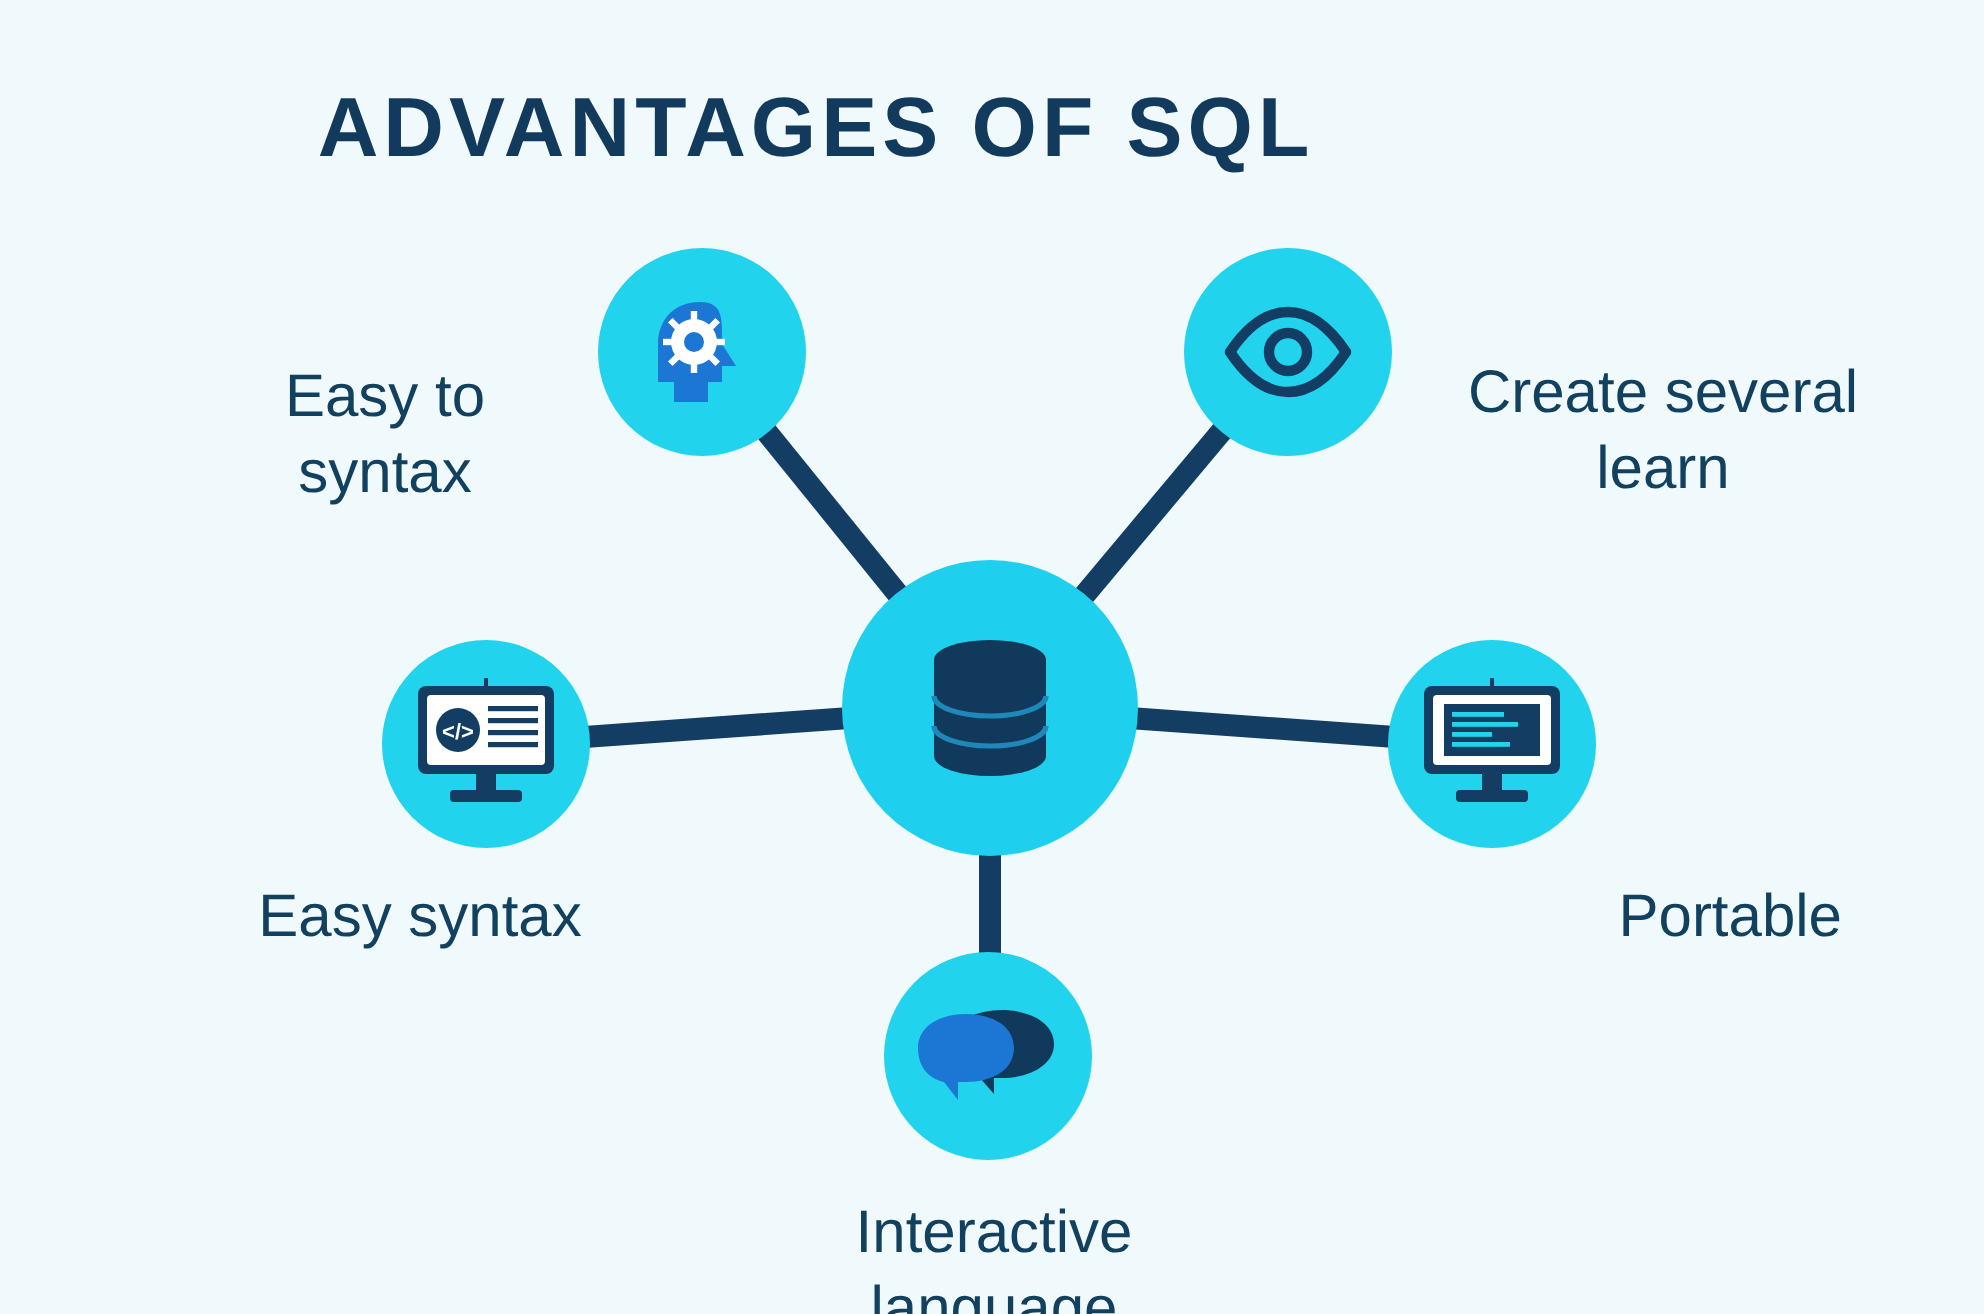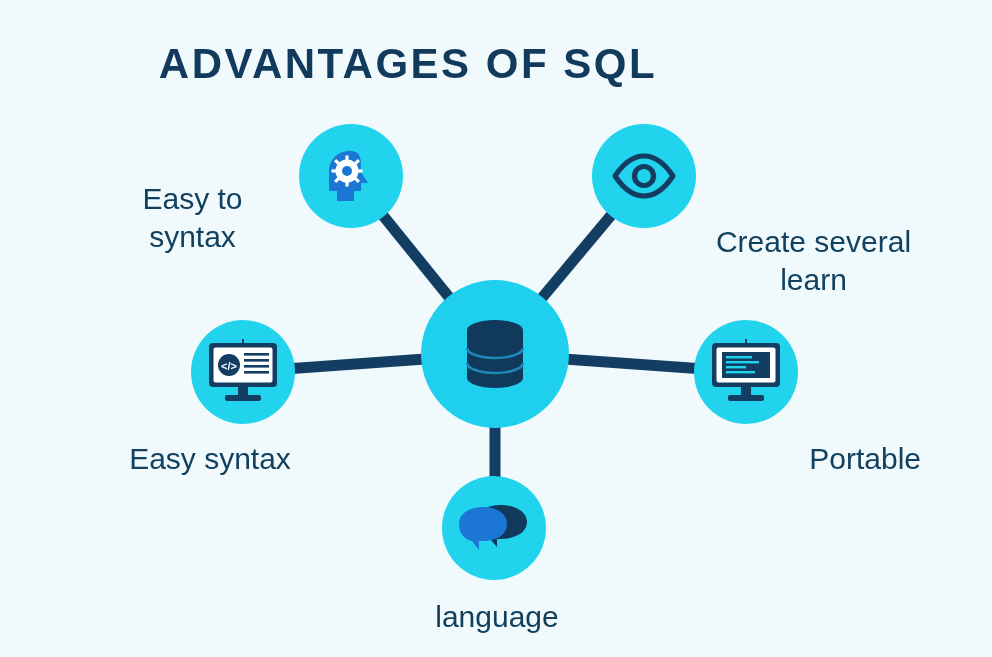--- a/index.html
+++ b/index.html
@@ -70,21 +70,21 @@
   
   .label {
     position: absolute;
     color: #12405f;
     font-size: 30px;
     line-height: 1.28;
     text-align: center;
     font-family: "Liberation Sans", sans-serif;
   }
   .lbl-learn  { left: 100px;  top: 180px; width: 185px; }
-  .lbl-views  { left: 706px;  top: 178px; width: 215px; margin-top: 45px; }
+  .lbl-views  { left: 724px;  top: 178px; width: 215px; }
   .lbl-syntax { left: 110px;  top: 440px; width: 200px; }
   .lbl-port   { left: 736px;  top: 440px; width: 185px; text-align: right; }
   .lbl-inter  { left: 388px;  top: 598px; width: 218px; }
 </style>
 </head>
 <body>
 
 <div class="canvas">
 
   <div class="title">ADVANTAGES OF SQL</div>
@@ -196,16 +196,17 @@
 
   <div class="label lbl-syntax">
     <div>Easy syntax</div>
   </div>
 
   <div class="label lbl-port">
     <div>Portable</div>
   </div>
 
   <div class="label lbl-inter">
+    <div>Interactive</div>
     <div>language</div>
   </div>
 
 </div>
 
 </body></html>

